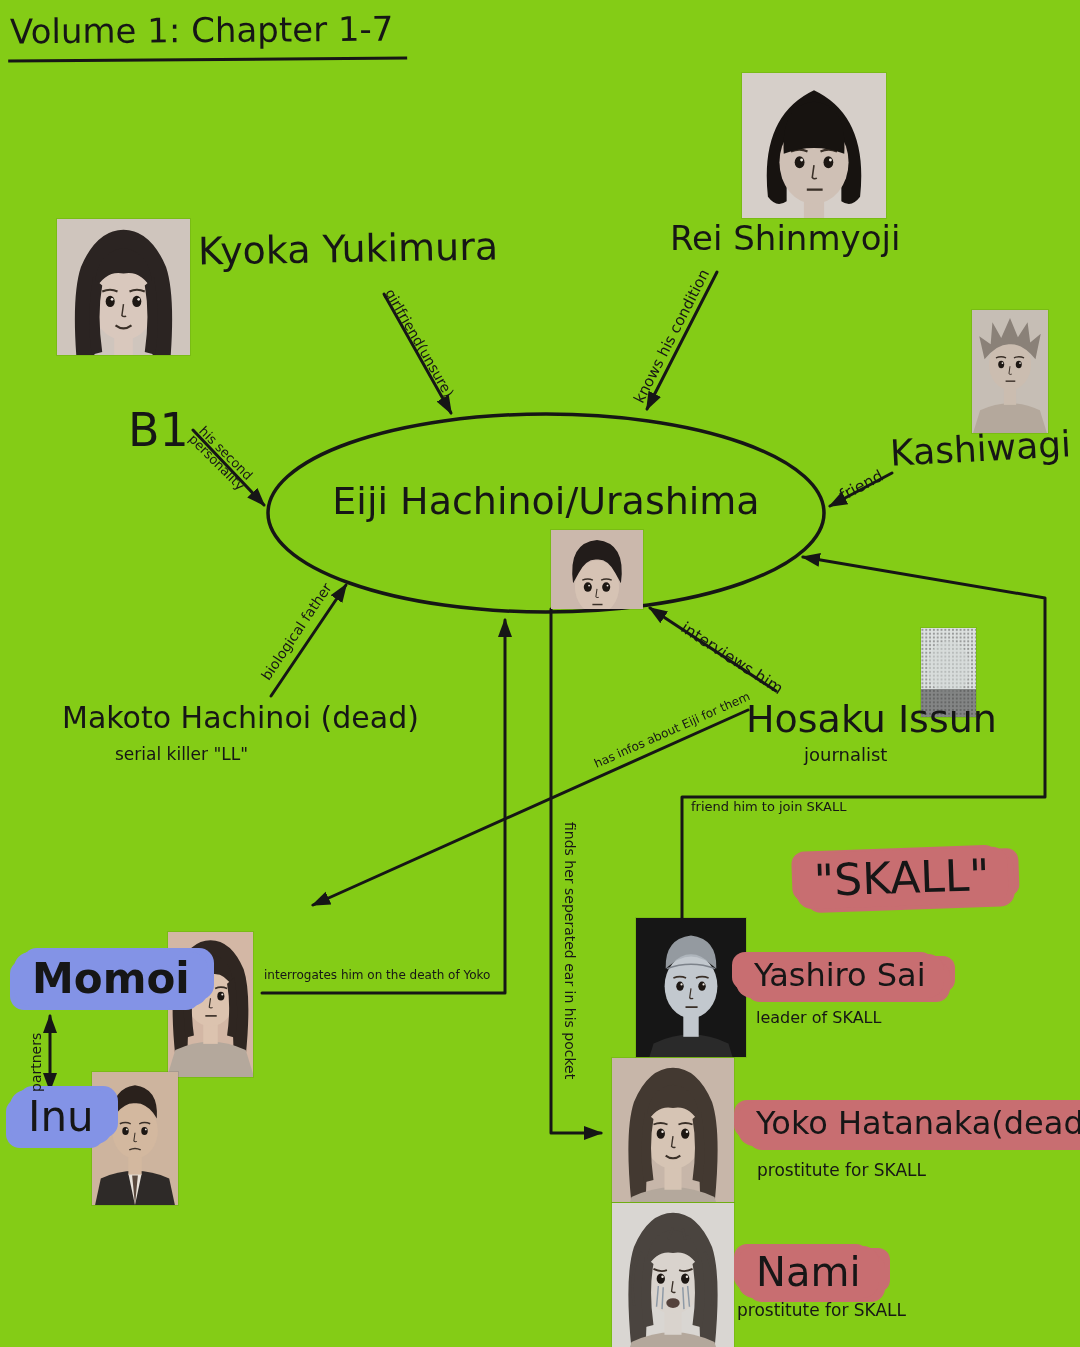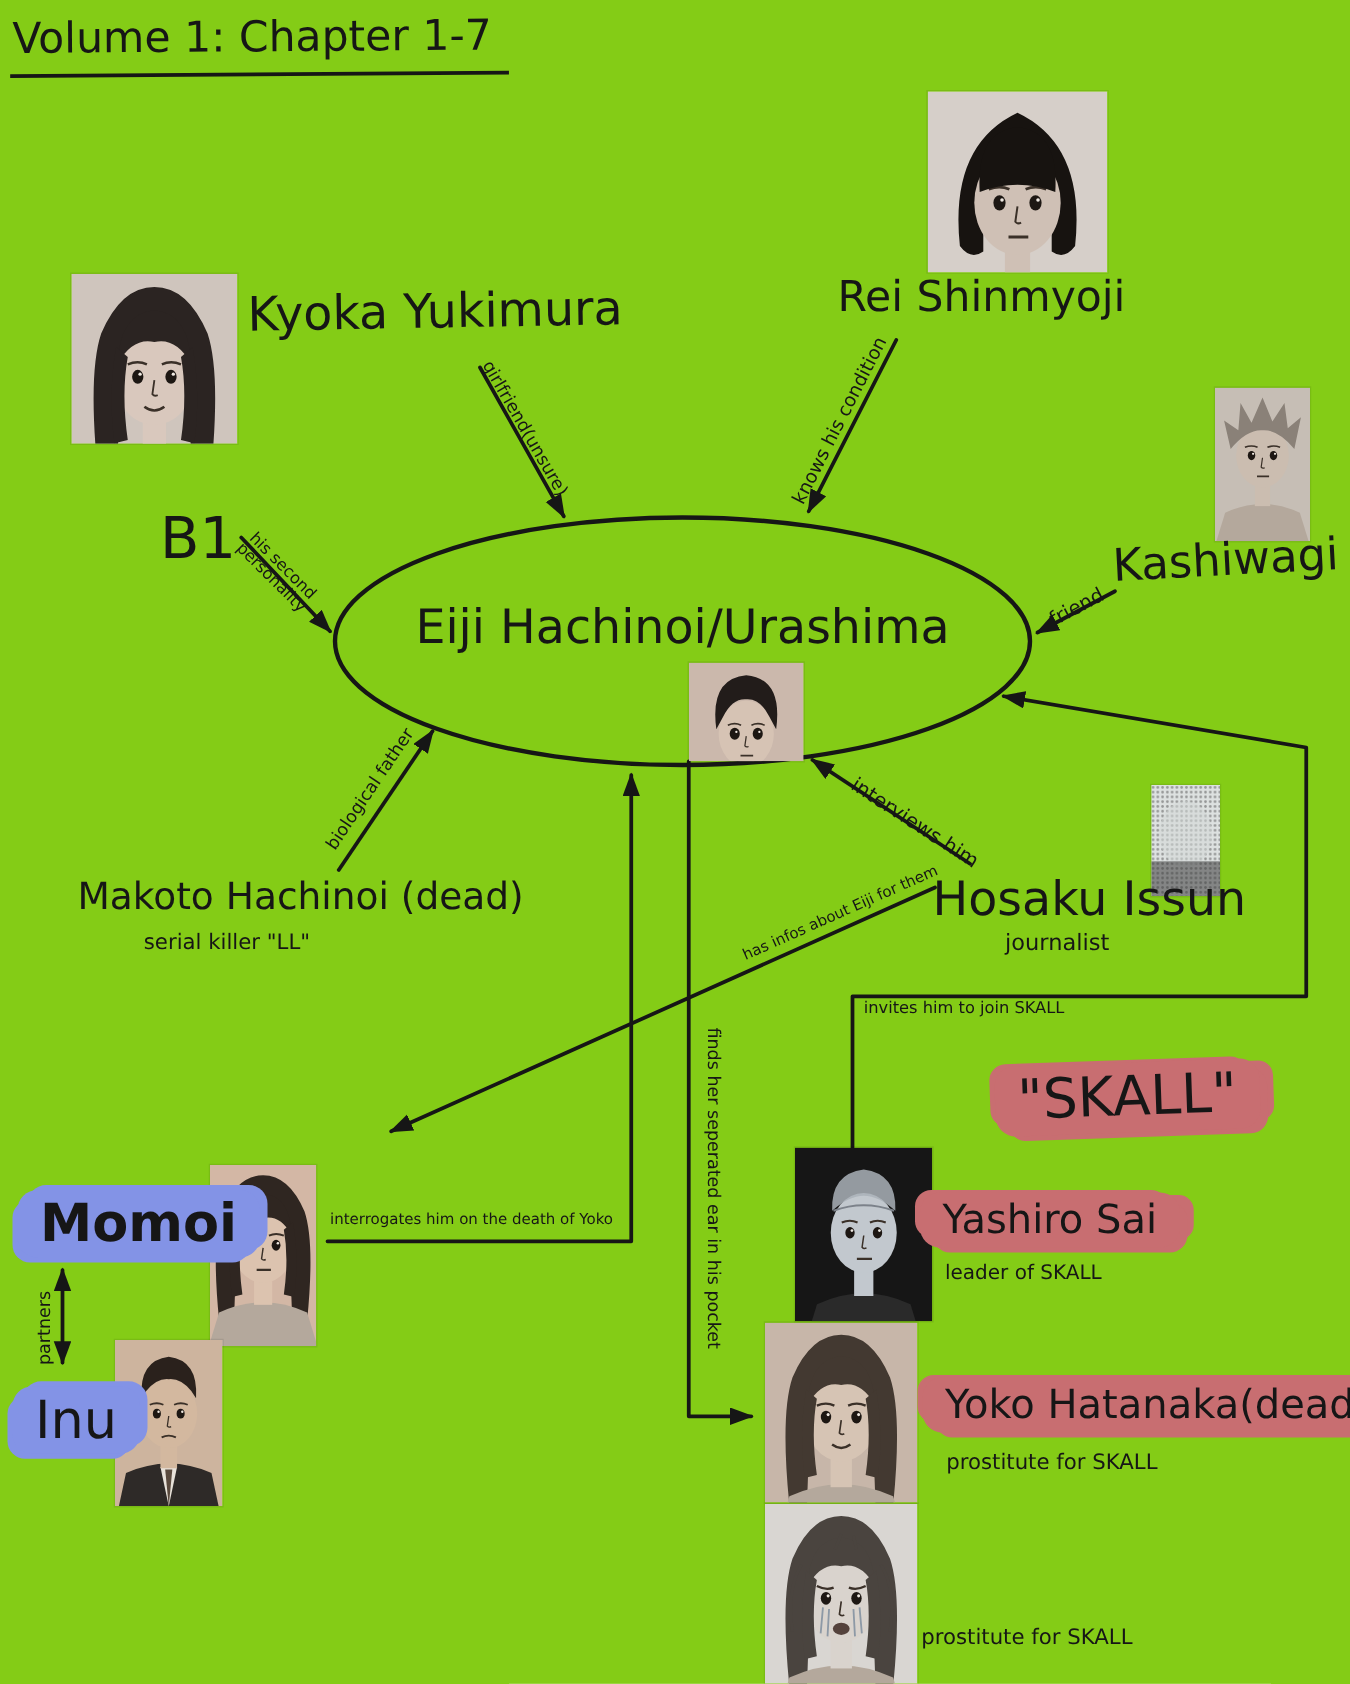--- a/index.html
+++ b/index.html
@@ -230,41 +230,44 @@
   <div class="name" style="left:128px;top:406px;font-size:46px;">B1</div>
   <div class="name center-name" style="left:286px;top:482px;font-size:38px;">Eiji Hachinoi/Urashima</div>
   <div class="name" style="left:62px;top:702px;font-size:30px;text-align:right;">Makoto Hachinoi (dead)</div>
   <div class="sub" style="left:115px;top:744px;">serial killer "LL"</div>
   <div class="name" style="left:746px;top:700px;font-size:38px;">Hosaku Issun</div>
   <div class="sub" style="left:804px;top:744px;font-size:18px;">journalist</div>
 
   <div class="name" style="left:14px;top:952px;font-size:42px;font-weight:bold;">
     <span class="hl hl-blue">Momoi</span>
   </div>
-  <div class="name" style="left:10px;top:1090px;font-size:42px;margin-top:19px;">
+  <div class="name" style="left:10px;top:1090px;font-size:42px;">
     <span class="hl hl-blue">Inu</span>
   </div>
 
   <div class="name" style="left:796px;top:850px;font-size:44px;transform:rotate(-2deg);">
     <span class="hl hl-red">"SKALL"</span>
   </div>
   <div class="name" style="left:736px;top:954px;font-size:32px;text-decoration:underline;">
     <span class="hl hl-red">Yashiro Sai</span>
   </div>
   <div class="sub" style="left:756px;top:1008px;font-size:16px;">leader of SKALL</div>
   <div class="name" style="left:738px;top:1102px;font-size:32px;">
     <span class="hl hl-red">Yoko Hatanaka(dead)</span>
   </div>
   <div class="sub" style="left:757px;top:1160px;">prostitute for SKALL</div>
+  <div class="name" style="left:738px;top:1246px;font-size:40px;">
+    <span class="hl hl-red">Nami</span>
+  </div>
   <div class="sub" style="left:737px;top:1300px;">prostitute for SKALL</div>
 
   <div class="edge-label" style="left:396px;top:286px;font-size:14px;transform:rotate(60deg);transform-origin:0 0;">girlfriend(unsure)</div>
   <div class="edge-label" style="left:630px;top:398px;font-size:15px;transform:rotate(-63deg);transform-origin:0 0;">knows his condition</div>
   <div class="edge-label two-line" style="left:198px;top:416px;font-size:13px;transform:rotate(45deg);transform-origin:0 0;">his second personality</div>
   <div class="edge-label" style="left:836px;top:488px;font-size:16px;transform:rotate(-28deg);transform-origin:0 0;">friend</div>
   <div class="edge-label" style="left:258px;top:674px;font-size:14px;transform:rotate(-56deg);transform-origin:0 0;">biological father</div>
   <div class="edge-label" style="left:688px;top:618px;font-size:16px;transform:rotate(33deg);transform-origin:0 0;">interviews him</div>
   <div class="edge-label" style="left:592px;top:758px;font-size:12px;transform:rotate(-24deg);transform-origin:0 0;">has infos about Eiji for them</div>
-  <div class="edge-label" style="left:691px;top:799px;font-size:13px;">invites him to join SKALL</div>
+  <div class="edge-label" style="left:691px;top:799px;font-size:13px;">friend him to join SKALL</div>
   <div class="edge-label" style="left:264px;top:968px;font-size:12px;">interrogates him on the death of Yoko</div>
   <div class="edge-label" style="left:578px;top:822px;font-size:14px;transform:rotate(90deg);transform-origin:0 0;">finds her seperated ear in his pocket</div>
   <div class="edge-label" style="left:28px;top:1092px;font-size:14px;transform:rotate(-90deg);transform-origin:0 0;">partners</div>
 </div>
 
 </body></html>

